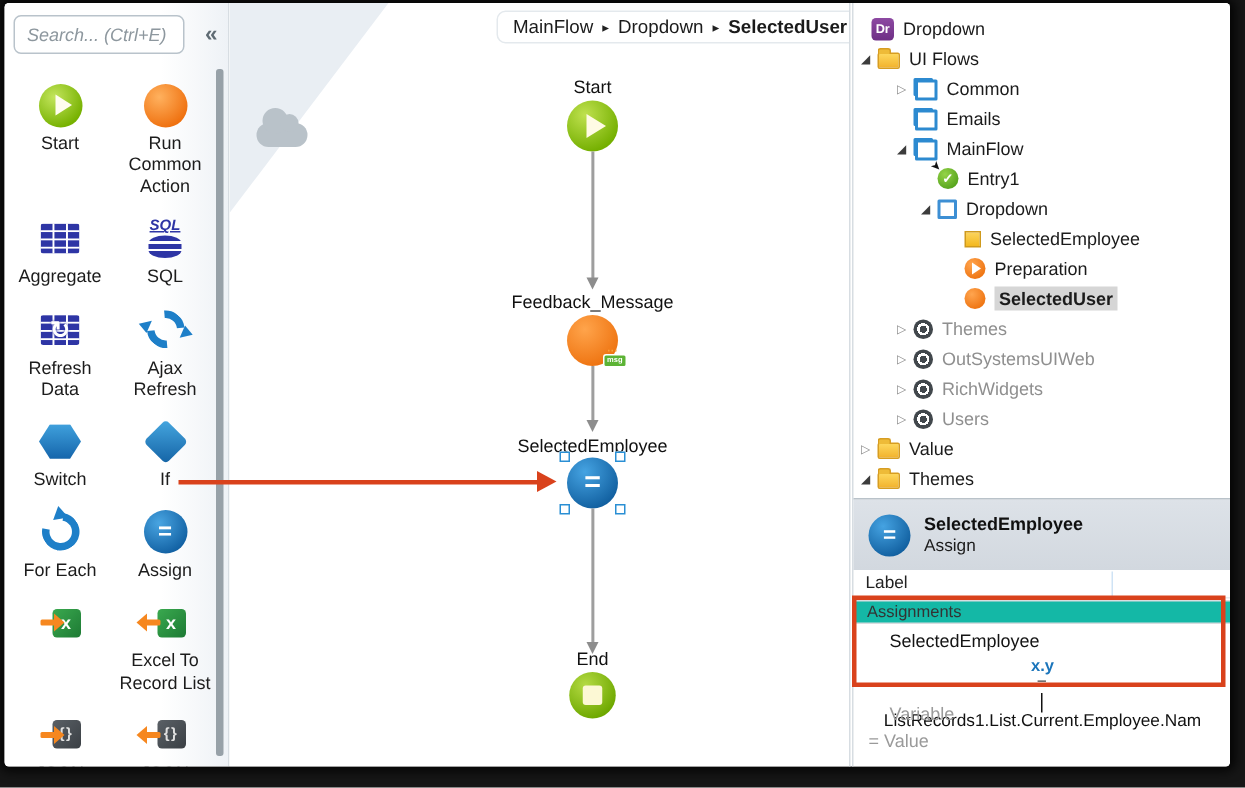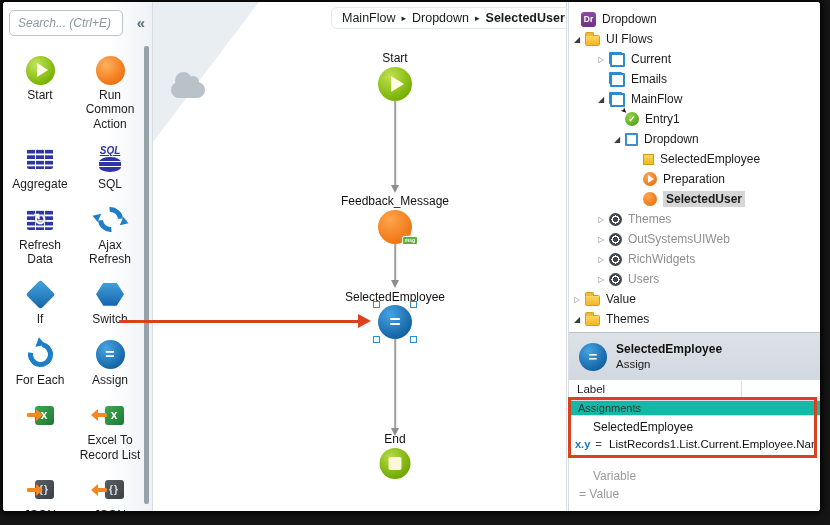--- a/index.html
+++ b/index.html
@@ -103,21 +103,21 @@
   .ti-module { width:13px; height:13px; border-radius:50%; background:radial-gradient(circle,#41474c 0 26%,#fff 26% 44%,#41474c 44% 100%); }
 
   .prop-band { position:absolute; left:0; top:330px; width:100%; height:48px; background:linear-gradient(180deg,#dde2e8,#d2d8df); border-top:1px solid #b9c2c9; display:flex; align-items:center; padding-left:10px; gap:9px; }
   .prop-ico { width:28px; height:28px; border-radius:50%; background:radial-gradient(circle at 35% 28%, #45a3e2, #115f9f 78%); color:#fff; font-weight:bold; font-size:15px; display:flex; align-items:center; justify-content:center; }
   .prop-title { font-size:12px; font-weight:bold; color:#101010; line-height:1.25; }
   .prop-sub { font-size:11.5px; color:#1c1c1c; line-height:1.25; }
   .prop-row-label { position:absolute; left:0; top:378px; width:100%; height:19px; border-bottom:1px solid #e6eaee; font-size:11.5px; color:#222; display:flex; align-items:center; padding-left:8px; }
   .col-divider { position:absolute; left:172px; top:379px; width:1px; height:17px; background:#cfe3f5; }
   .assign-header { position:absolute; left:0; top:398px; width:100%; height:16px; background:#14b8a6; border-top:1px solid #d8dcdf; border-bottom:1px solid #d8dcdf; font-size:11px; color:#333; display:flex; align-items:center; padding-left:9px; }
   .assign-var { position:absolute; left:24px; top:418px; font-size:12px; color:#141414; }
-  .assign-expr { position:absolute; left:6px; top:436px; width:240px; font-size:11.5px; display:flex; white-space:nowrap; overflow:hidden; }
+  .assign-expr { position:absolute; left:6px; top:436px; width:240px; font-size:11.5px; display:flex; align-items:center; white-space:nowrap; overflow:hidden;flex-direction:column; }
   .xy { color:#1b75bb; font-weight:bold; font-size:11px; }
   .eq { color:#444; margin:0 6px 0 5px; }
   .caret { display:inline-block; width:1px; height:13px; background:#111; margin-right:1px; }
   .expr-text { color:#111; }
   .ph-var { position:absolute; left:24px; top:467px; font-size:12px; color:#9a9a9a; }
   .ph-val { position:absolute; left:10px; top:485px; font-size:12px; color:#9a9a9a; }
 
   
   .red-arrow { position:absolute; left:116px; top:318px; width:240px; height:3px; background:#d9421c; z-index:50; }
   .red-arrow::after { content:''; position:absolute; right:-12px; top:-6px; border-left:13px solid #d9421c; border-top:7.5px solid transparent; border-bottom:7.5px solid transparent; }
@@ -176,29 +176,29 @@
       </div>
       <div class="tb-item">
         <div class="tb-ico">
             <span class="ring two-gap"></span>
           </div>
         <span class="tb-label">Ajax Refresh</span>
       </div>
 
       <div class="tb-item">
         <div class="tb-ico">
+            <span class="hexagon"></span>
+          </div>
+        <span class="tb-label">Switch</span>
+      </div>
+      <div class="tb-item">
+        <div class="tb-ico">
             <span class="diamond"></span>
           </div>
         <span class="tb-label">If</span>
-      </div>
-      <div class="tb-item">
-        <div class="tb-ico">
-            <span class="hexagon"></span>
-          </div>
-        <span class="tb-label">Switch</span>
       </div>
 
       <div class="tb-item">
         <div class="tb-ico">
             <span class="ring one-gap"></span>
           </div>
         <span class="tb-label">For Each</span>
       </div>
       <div class="tb-item">
         <div class="tb-ico">
@@ -302,21 +302,21 @@
           <span class="tlabel">Dropdown</span>
       </div>
       <div class="tree-row" style="padding-left:5px;">
         <span class="exp open">◢</span>
           <span class="ti ti-folder"></span>
           <span class="tlabel">UI Flows</span>
       </div>
       <div class="tree-row" style="padding-left:29px;">
         <span class="exp">▷</span>
           <span class="ti ti-flow"></span>
-          <span class="tlabel">Current</span>
+          <span class="tlabel">Common</span>
       </div>
       <div class="tree-row" style="padding-left:29px;">
         <span class="exp"></span>
           <span class="ti ti-flow"></span>
           <span class="tlabel">Emails</span>
       </div>
       <div class="tree-row" style="padding-left:29px;">
         <span class="exp open">◢</span>
           <span class="ti ti-flow"></span>
           <span class="tlabel">MainFlow</span>

